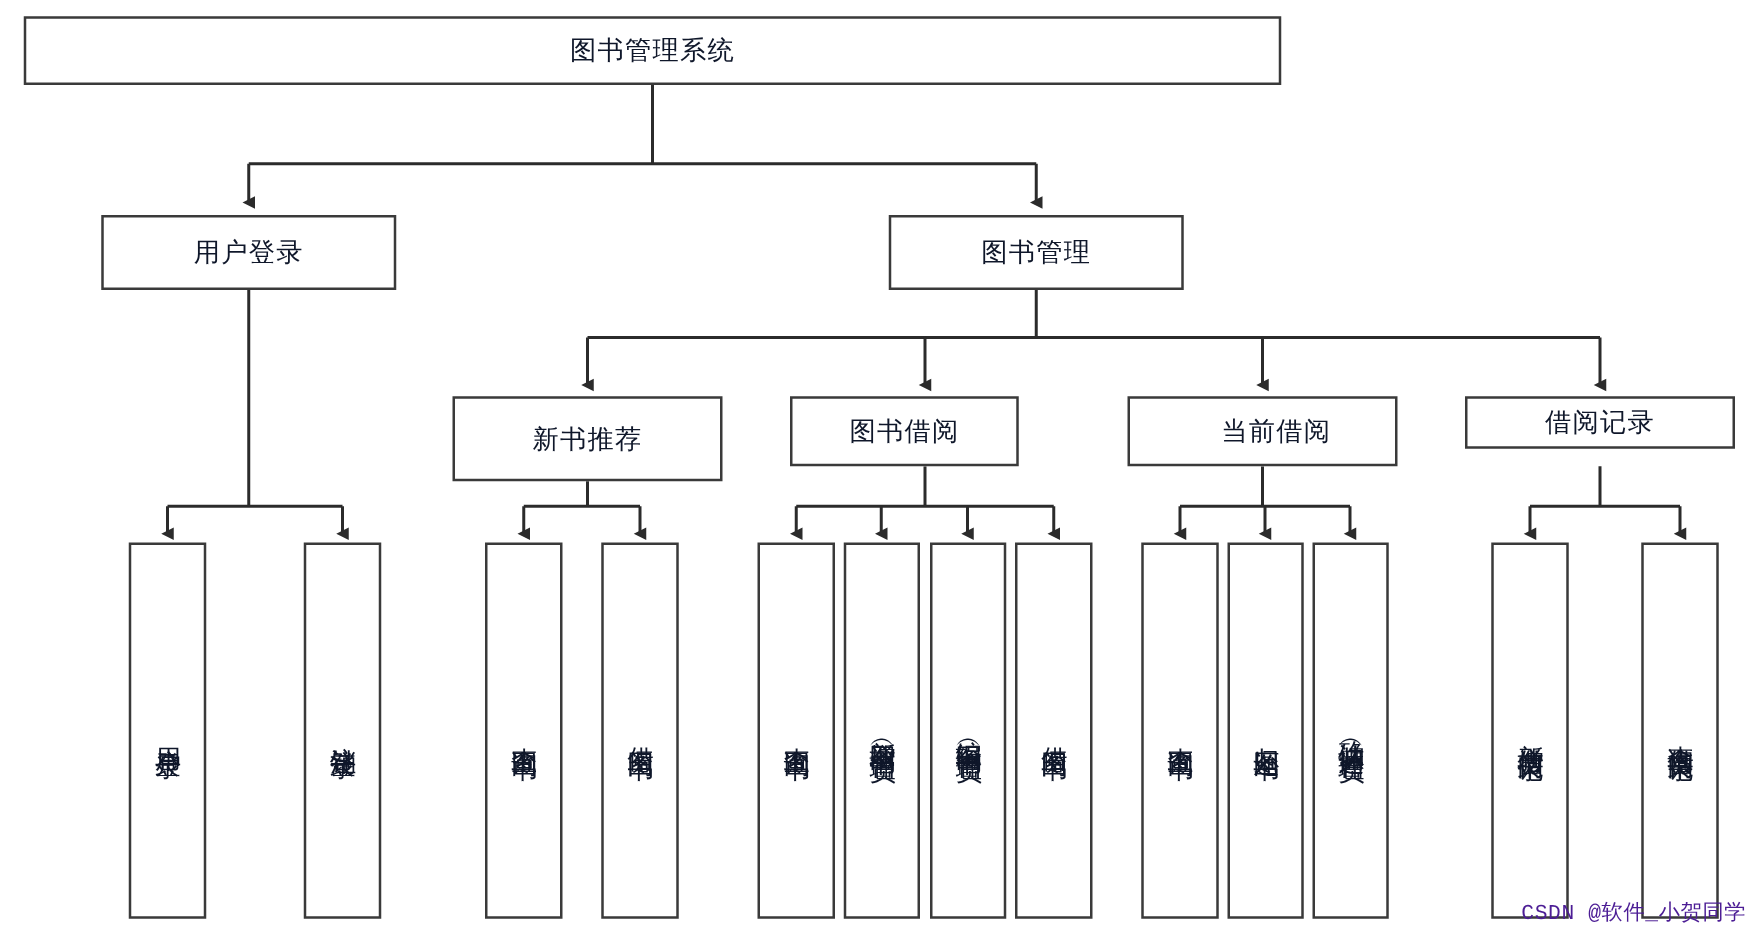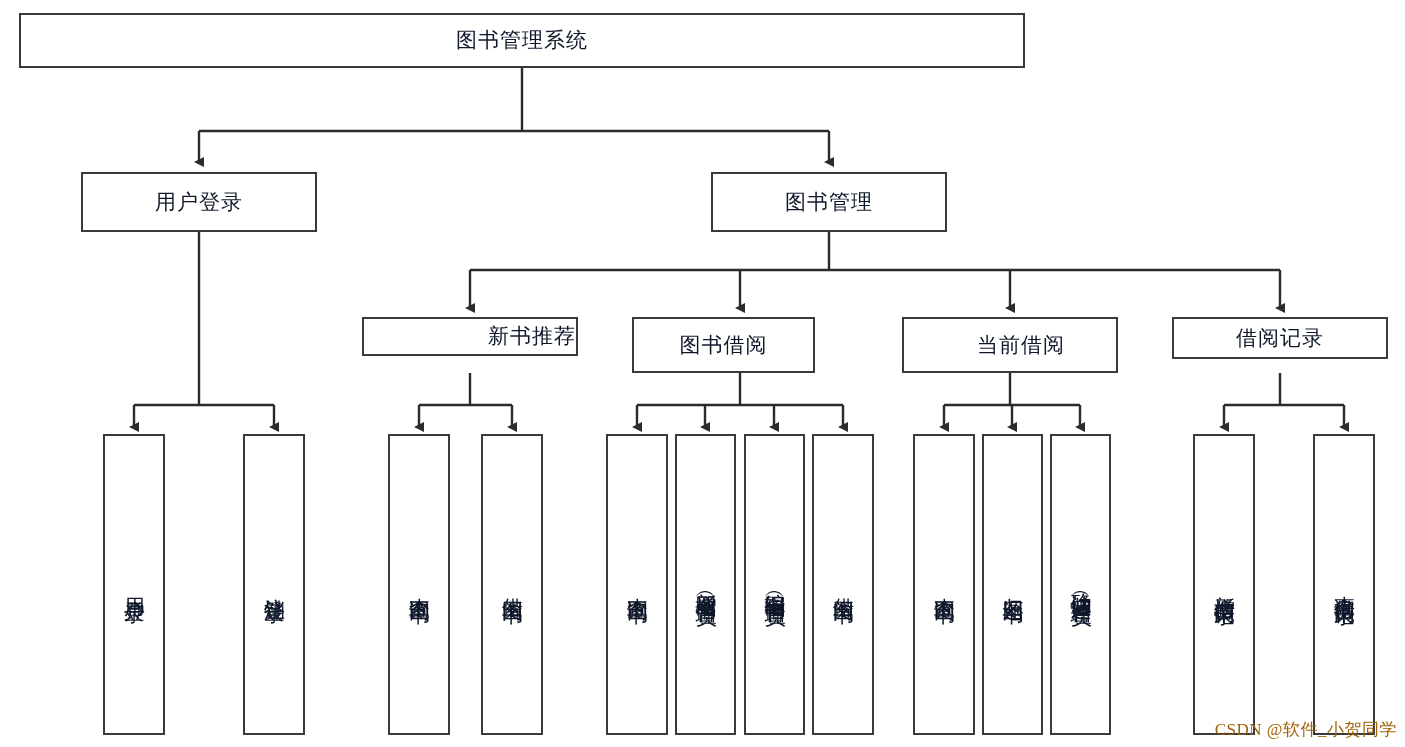--- a/index.html
+++ b/index.html
@@ -37,24 +37,24 @@
     line-height:1.2;
     letter-spacing:2px;
     white-space:pre;
     max-height:286px;
   }
   #root{font-size:22px;}
   .watermark{
     position:absolute;
     right:8px;bottom:6px;
     font-size:17px;
-    color:#a16207;
+    color:#4c1d95;
     letter-spacing:0.5px;
     white-space:nowrap;
-    font-family:Liberation Serif, serif;
+    font-family:Liberation Mono, monospace;
   }
 </style>
 </head>
 <body>
 
 <div id="stage">
 
   <svg id="wires" viewBox="0 0 1405 747">
     <defs>
       <marker id="arrow" markerWidth="12" markerHeight="12" refX="6" refY="6" orient="auto" markerUnits="userSpaceOnUse">
@@ -109,21 +109,21 @@
     <span class="label">图书管理系统</span>
   </div>
 
   <div class="node horiz" style="left:81px;top:172px;width:236px;height:60px;">
     <span class="label">用户登录</span>
   </div>
   <div class="node horiz" style="left:711px;top:172px;width:236px;height:60px;">
     <span class="label">图书管理</span>
   </div>
 
-  <div class="node horiz" style="left:362px;top:317px;width:216px;height:39px;justify-content:flex-end;">
+  <div class="node horiz" style="left:362px;top:317px;width:216px;height:68px;">
     <span class="label">新书推荐</span>
   </div>
   <div class="node horiz" style="left:632px;top:317px;width:183px;height:56px;">
     <span class="label">图书借阅</span>
   </div>
   <div class="node horiz" style="left:902px;top:317px;width:216px;height:56px;padding-left:22px;">
     <span class="label">当前借阅</span>
   </div>
   <div class="node horiz" style="left:1172px;top:317px;width:216px;height:42px;">
     <span class="label">借阅记录</span>

